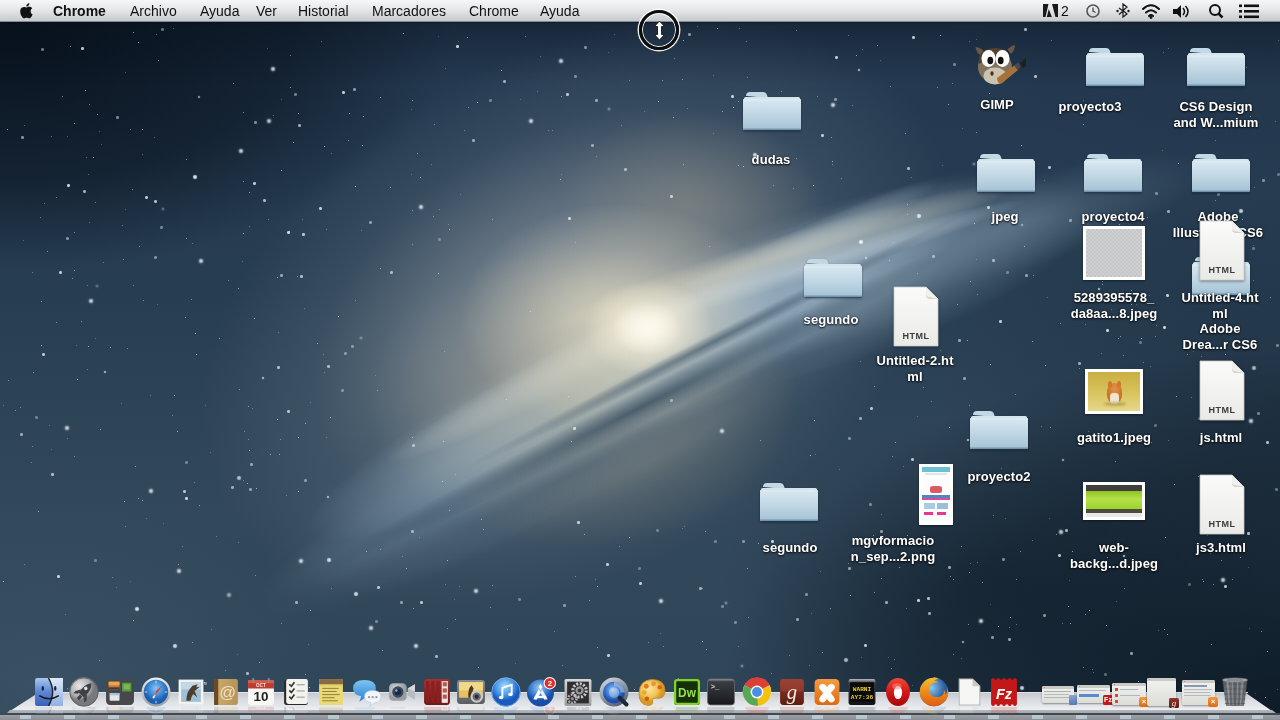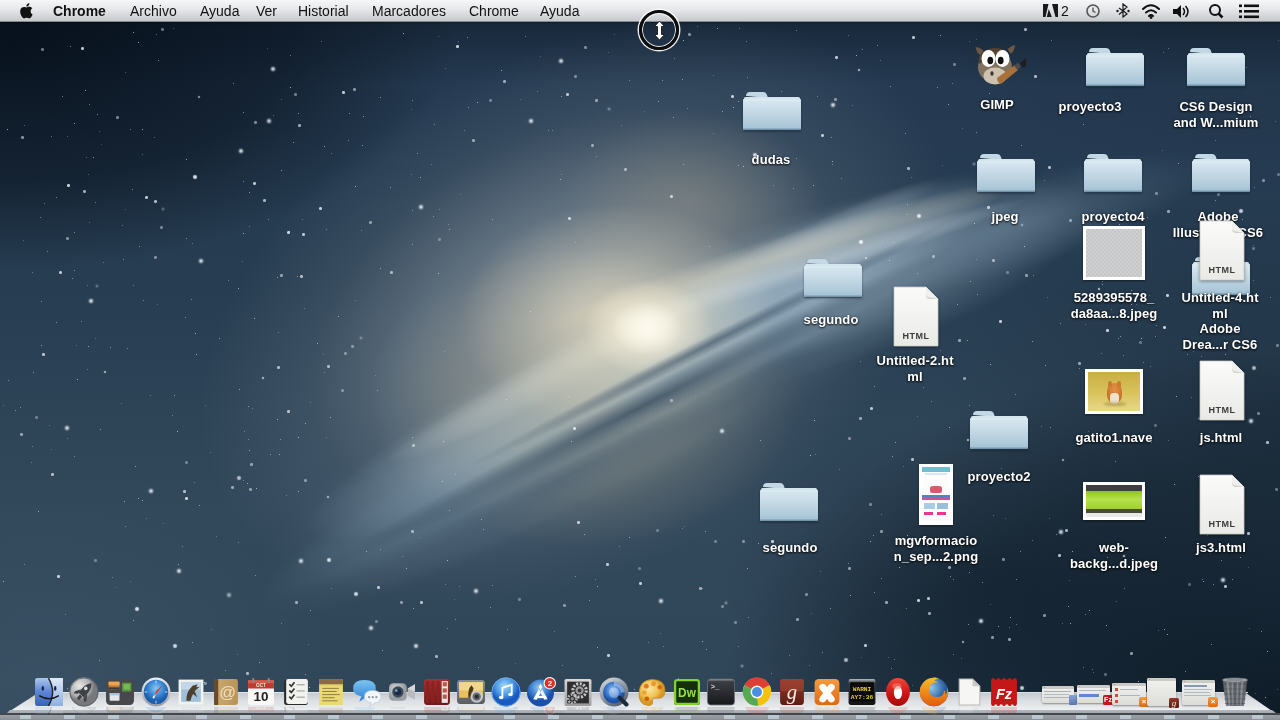--- a/index.html
+++ b/index.html
@@ -290,21 +290,21 @@
 <div class="abs" style="left:1085px;top:369px;width:58px;height:45px;background:#fff;box-shadow:0 1px 2px rgba(0,0,0,0.45);padding:3px">
     <div style="width:100%;height:100%;position:relative;overflow:hidden">
       <div style="position:absolute;inset:0;background:linear-gradient(180deg,#c9ae42 0%,#d9c45e 55%,#e6d88a 100%)"></div>
 <div style="position:absolute;left:36%;top:28%;width:30%;height:52%;background:radial-gradient(ellipse at 50% 30%,#e39043 0%,#cf7930 60%,#b8641f 100%);border-radius:45% 45% 40% 40%"></div>
 <div style="position:absolute;left:43%;top:55%;width:16%;height:26%;background:#f0e4cc;border-radius:40%"></div>
 <div style="position:absolute;left:38%;top:22%;width:8%;height:16%;background:#cf7930;border-radius:50% 50% 0 0"></div>
 <div style="position:absolute;left:56%;top:22%;width:8%;height:16%;background:#cf7930;border-radius:50% 50% 0 0"></div>
 <div style="position:absolute;left:30%;top:76%;width:44%;height:10%;background:rgba(120,90,20,0.35);border-radius:50%;filter:blur(1px)"></div>
     </div>
   </div>
-<div class="lbl" style="left:1049px;top:430px;width:130px">gatito1.nave</div>
+<div class="lbl" style="left:1049px;top:430px;width:130px">gatito1.jpeg</div>
 <svg class="abs" style="left:1199px;top:360px;filter:drop-shadow(0 1.5px 1.5px rgba(0,10,20,0.45))" width="46" height="61" viewBox="0 0 46 61">
 <defs>
       <linearGradient id="pg1199360" x1="0" y1="0" x2="0" y2="1">
 <stop offset="0" stop-color="#fbfbfa"></stop>
         <stop offset="1" stop-color="#e9e9e6"></stop>
       </linearGradient>
     </defs>
 <path d="M1 1 h32 l12 12 v47 h-44 z" fill="url(#pg1199360)" stroke="#c9c9c5" stroke-width="0.8"></path>
 <path d="M33 1 l12 12 h-8 q-4 0-4-4 z" fill="#d2d2cd"></path>
 <path d="M33 1 l12 12 -10 -2 q-2-0.5-2-3 z" fill="#efefec"></path>
@@ -334,21 +334,21 @@
 <div style="position:absolute;left:10%;top:11%;width:80%;height:3%;background:#d8e8f0"></div>
 <div style="position:absolute;left:30%;top:34%;width:40%;height:14%;background:#d85a64;border-radius:30%"></div>
 <div style="position:absolute;left:0;top:50%;width:100%;height:7%;background:#4a88c0"></div>
 <div style="position:absolute;left:0;top:57%;width:100%;height:3.5%;background:#e04a94"></div>
 <div style="position:absolute;left:8%;top:65%;width:38%;height:11%;background:#a8cce4"></div>
 <div style="position:absolute;left:54%;top:65%;width:38%;height:11%;background:#98c0dc"></div>
 <div style="position:absolute;left:8%;top:81%;width:32%;height:6%;background:#e8388c"></div>
 <div style="position:absolute;left:54%;top:81%;width:32%;height:6%;background:#e8388c"></div>
     </div>
   </div>
-<div class="lbl" style="left:871px;top:533px;width:130px">mgvformacio<br>n_sep...2.png</div>
+<div class="lbl" style="left:828px;top:533px;width:130px">mgvformacio<br>n_sep...2.png</div>
 <svg class="abs" style="left:758px;top:477px;filter:drop-shadow(0 1px 1px rgba(0,10,20,0.4))" width="62" height="46" viewBox="0 0 62 46">
 <defs>
       <linearGradient id="fb758477" x1="0" y1="0" x2="0" y2="1">
 <stop offset="0" stop-color="#d9e8f1"></stop>
         <stop offset="0.55" stop-color="#bdd4e2"></stop>
         <stop offset="1" stop-color="#a3c2d5"></stop>
       </linearGradient>
     </defs>
 <path d="M5 10 q0-4 4-4 h13 q3 0 4 3 l1 3 z" fill="#c3d8e5"></path>
 <rect x="3" y="11" width="56" height="3" rx="1.5" fill="#d4e5ee"></rect>

